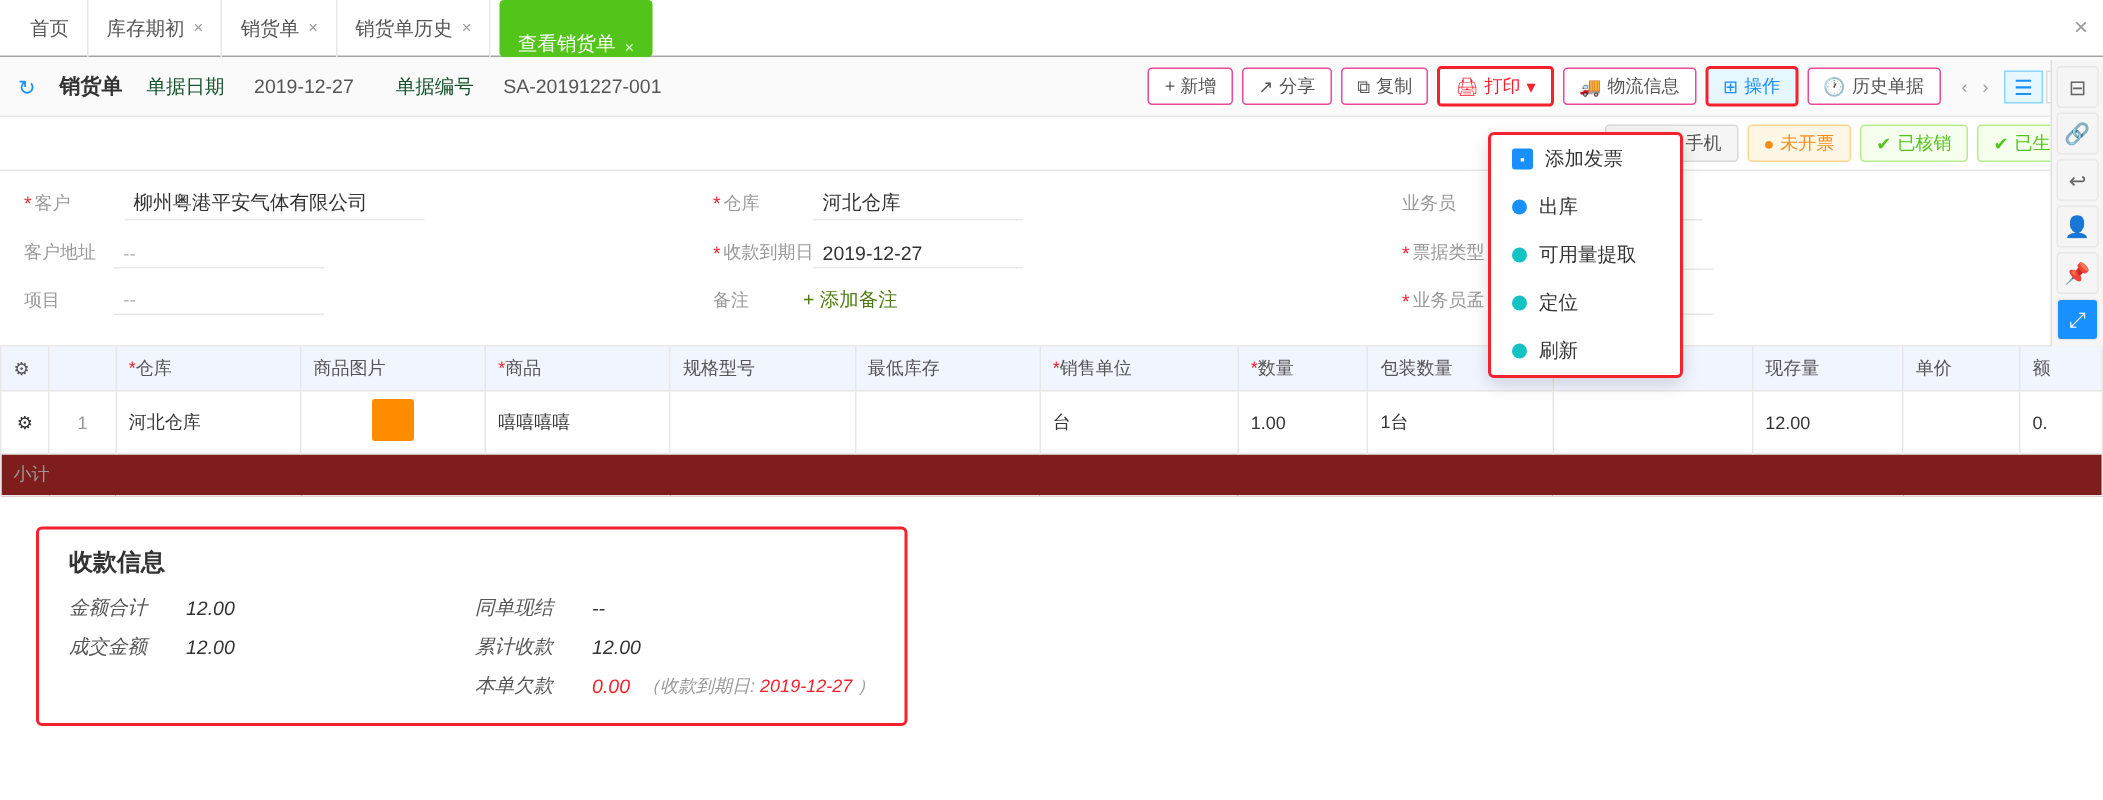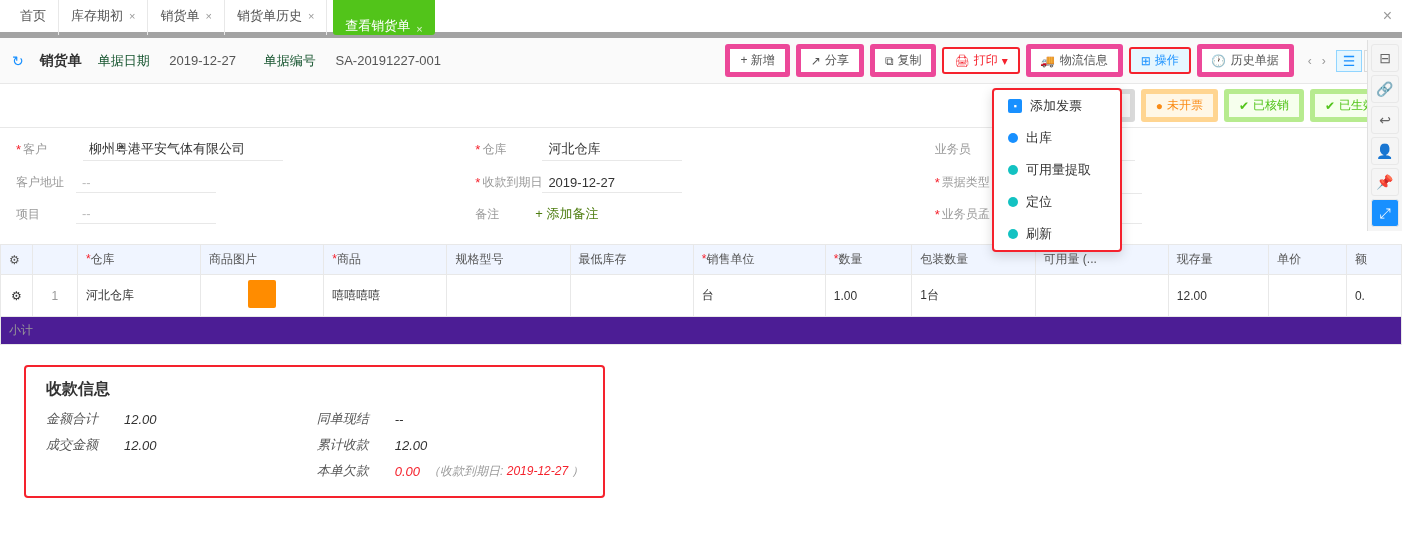--- a/index.html
+++ b/index.html
@@ -1,20 +1,20 @@
 <!DOCTYPE html>
 <html><head>
   <meta charset="utf-8">
   <style>
     * { box-sizing: border-box; margin: 0; padding: 0; }
     body { font-family: "Microsoft YaHei", "PingFang SC", sans-serif; font-size: 13px; background: #f0f2f5; color: #333; }
 
     
     .tab-bar {
-      display: flex; align-items: center; background: #fff; border-bottom: 6px solid #a3a3a3;
+      display: flex; align-items: center; background: #fff; border-bottom: 1px solid #a3a3a3;
       padding: 0 8px; height: 38px; position: relative;
     }
     .tab-item {
       display: flex; align-items: center; padding: 0 12px; height: 38px;
       cursor: pointer; font-size: 13px; color: #555; border-right: 1px solid #e8e8e8;
       white-space: nowrap;
     }
     .tab-item .tab-close { margin-left: 6px; color: #999; font-size: 11px; }
     .tab-item-green { background: #52c41a; color: #fff !important; border-radius: 3px; margin-left: 4px; align-items: flex-end; }
     .tab-item-green .tab-close { color: rgba(255,255,255,0.8); }
@@ -30,21 +30,21 @@
       justify-content: space-between;
     }
     .doc-title-area { display: flex; align-items: center; gap: 16px; font-size: 13px; }
     .doc-title { font-weight: 600; font-size: 14px; }
     .doc-meta { color: #555; }
     .doc-meta span { margin-right: 12px; }
     .doc-meta .label { color: #14532d; }
     .btn {
       display: inline-flex; align-items: center; gap: 4px;
       padding: 3px 10px; border-radius: 3px; cursor: pointer; font-size: 12px;
-      border: 5px solid #ec4899; background: #fff; color: #555;
+      border: 1px solid #ec4899; background: #fff; color: #555;
       white-space: nowrap;
     }
     .btn-blue { background: #e6f7ff; border-color: #91d5ff; color: #1890ff; }
     .btn-highlight { background: #fff; border-color: #f5222d; color: #f5222d; font-weight: 500; }
     .btn-green { background: #f6ffed; border-color: #b7eb8f; color: #52c41a; }
 
     
     .toolbar2 {
       display: flex; align-items: center; gap: 6px; padding: 5px 12px;
       border-bottom: 1px solid #e8e8e8; background: #fff; justify-content: flex-end;
@@ -63,21 +63,21 @@
     .add-note { color: #4d7c0f; cursor: pointer; font-size: 13px; }
     .add-note::before { content: "+ "; }
 
     
     .data-table { width: 100%; border-collapse: collapse; font-size: 12px; }
     .data-table th {
       background: #f0f5ff; border: 1px solid #e8e8e8; padding: 6px 8px;
       font-weight: 500; color: #555; white-space: nowrap; text-align: left;
     }
     .data-table td { border: 1px solid #e8e8e8; padding: 5px 8px; color: #333; }
-    .data-table .subtotal td { background: #4c1d95; font-size: 12px; }
+    .data-table .subtotal td { background: #7f1d1d; font-size: 12px; }
     .gear-col { width: 32px; text-align: center; }
     .required-star { color: #f5222d; }
     .product-img { width: 28px; height: 28px; background: #ff8c00; border-radius: 2px; display: inline-block; }
     .scrollbar-area { overflow-x: auto; }
 
     
     .payment-box {
       border: 2px solid #f5222d; border-radius: 4px; padding: 12px 20px;
       margin: 12px 16px; display: inline-block; min-width: 480px;
       background: #fff;

